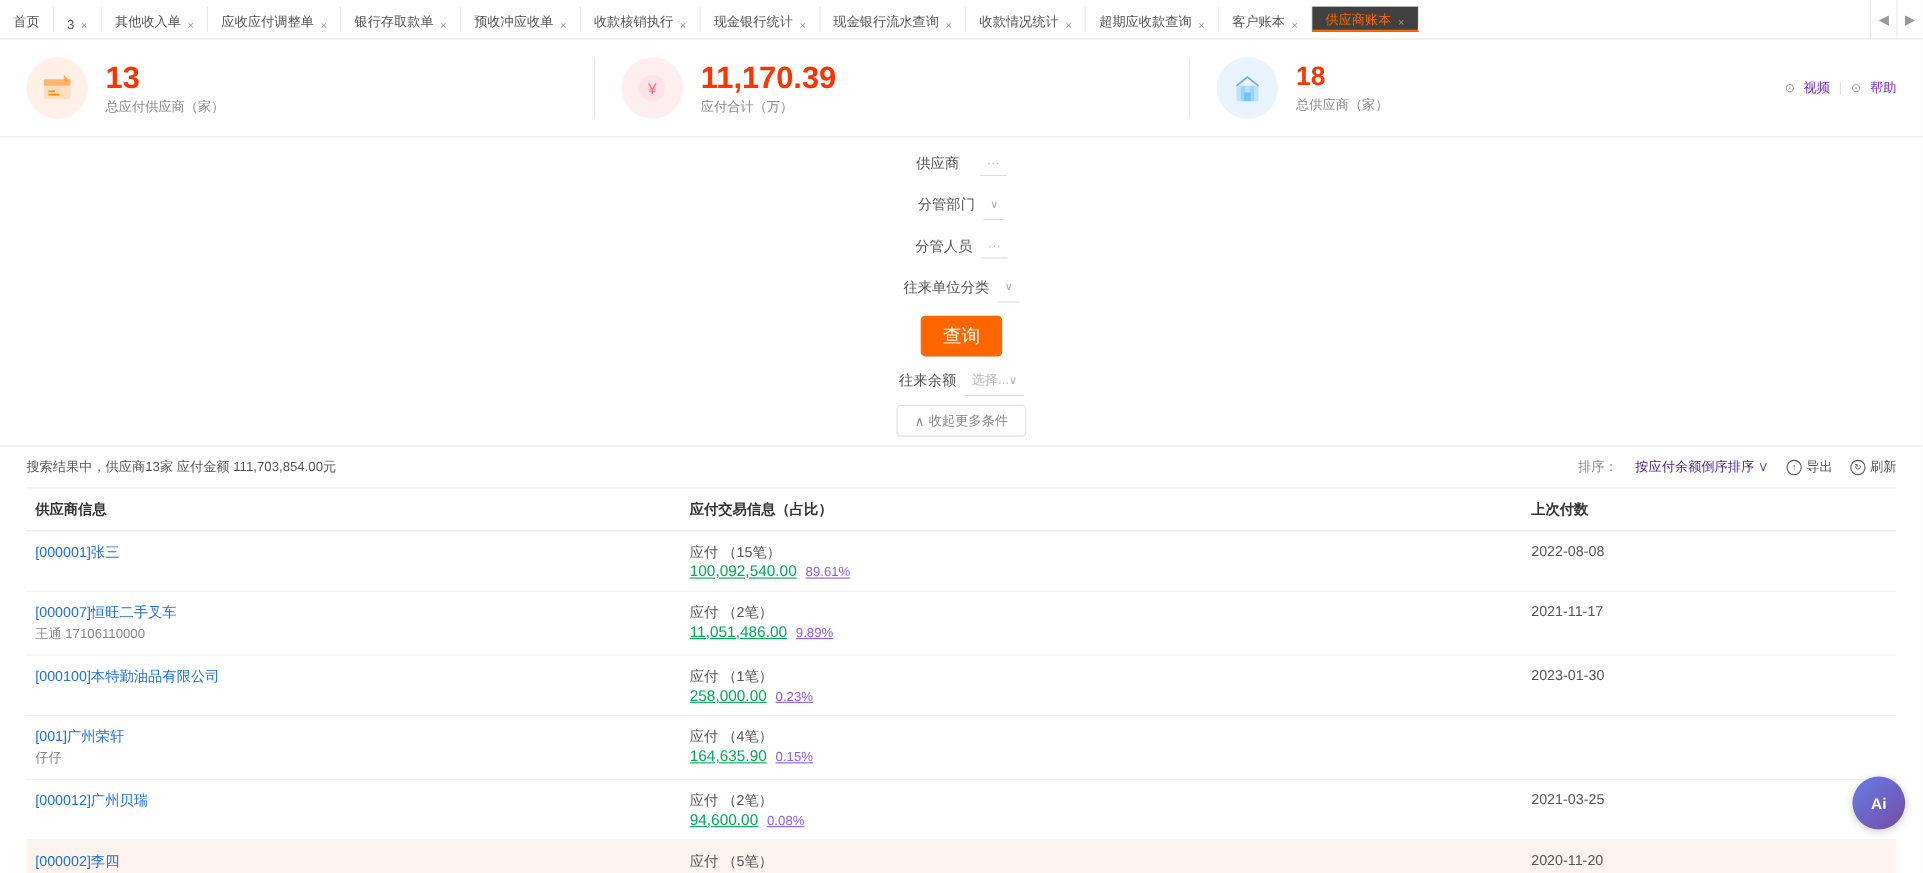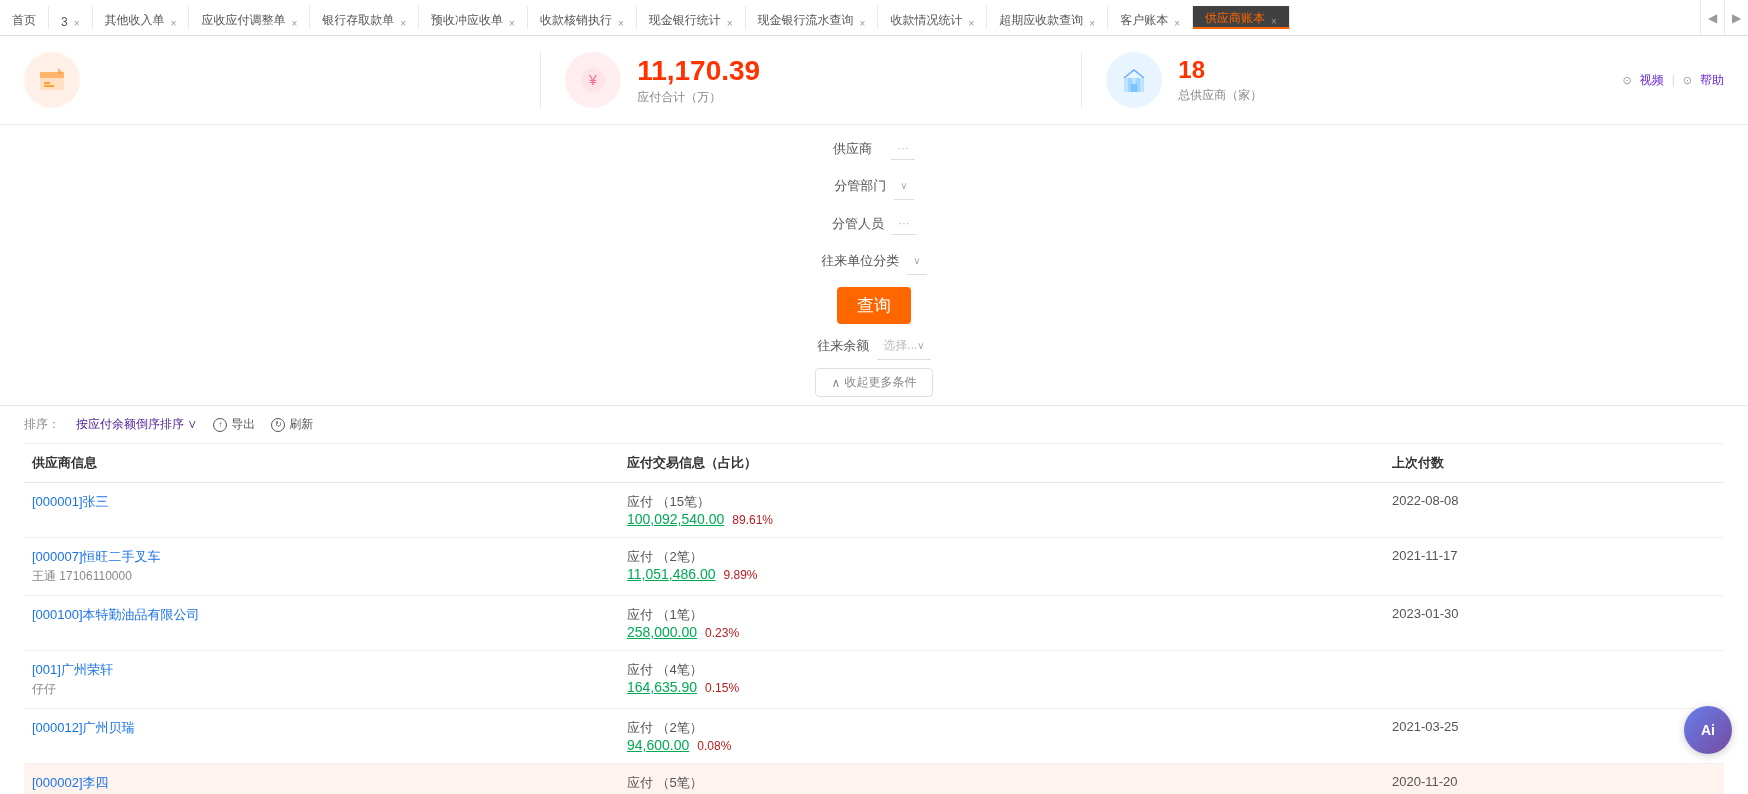--- a/index.html
+++ b/index.html
@@ -258,22 +258,23 @@
     }
     .tx-amount {
       color: #00aa55;
       font-size: 14px;
       font-weight: 500;
       text-decoration: underline;
       cursor: pointer;
     }
     .tx-percent {
       font-size: 12px;
-      color: #b91c1c;
+      color: #8b5cf6;
       margin-left: 8px;
+      text-decoration: underline;
     }
     .date-cell {
       font-size: 13px;
       color: #555;
     }
     .ai-badge {
       position: fixed;
       right: 16px;
       bottom: 40px;
       width: 48px;
@@ -355,20 +356,24 @@
   <div class="summary-item">
     <div class="summary-icon icon-orange">
       <svg width="32" height="32" viewBox="0 0 32 32" fill="none">
         <rect x="4" y="8" width="24" height="18" rx="2" fill="#ffcc99" opacity="0.5"></rect>
         <rect x="4" y="8" width="24" height="6" rx="1" fill="#ffaa55" opacity="0.8"></rect>
         <line x1="8" y1="19" x2="14" y2="19" stroke="#ff8800" stroke-width="1.5"></line>
         <line x1="8" y1="22" x2="18" y2="22" stroke="#ff8800" stroke-width="1.5"></line>
         <polygon points="22,4 28,10 22,10" fill="#ff9933" opacity="0.7"></polygon>
       </svg>
     </div>
+    <div class="summary-text">
+      <span class="summary-number">13</span>
+      <span class="summary-label">总应付供应商（家）</span>
+    </div>
   </div>
 
   <div class="summary-item" style="padding-left:24px; border-left:1px solid #e8e8e8;">
     <div class="summary-icon icon-pink">
       <svg width="32" height="32" viewBox="0 0 32 32" fill="none">
         <circle cx="16" cy="16" r="12" fill="#ffe0e8" opacity="0.8"></circle>
         <text x="16" y="21" text-anchor="middle" font-size="14" fill="#ff6688">¥</text>
       </svg>
     </div>
     <div class="summary-text">
@@ -444,20 +449,21 @@
   <div style="text-align:center; margin-top:4px;">
     <button class="collapse-btn">
       <span>∧</span>
       <span>收起更多条件</span>
     </button>
   </div>
 </div>
 
 <div class="table-area">
   <div class="result-bar">
+    <span class="result-info">搜索结果中，供应商13家  应付金额 111,703,854.00元</span>
     <div class="result-actions">
       <span class="sort-label">排序：</span>
       <span class="sort-value">
         <span>按应付余额倒序排序</span>
         <span> ∨</span>
       </span>
       <div class="action-btn">
         <span class="action-icon">↑</span>
         <span>导出</span>
       </div>

